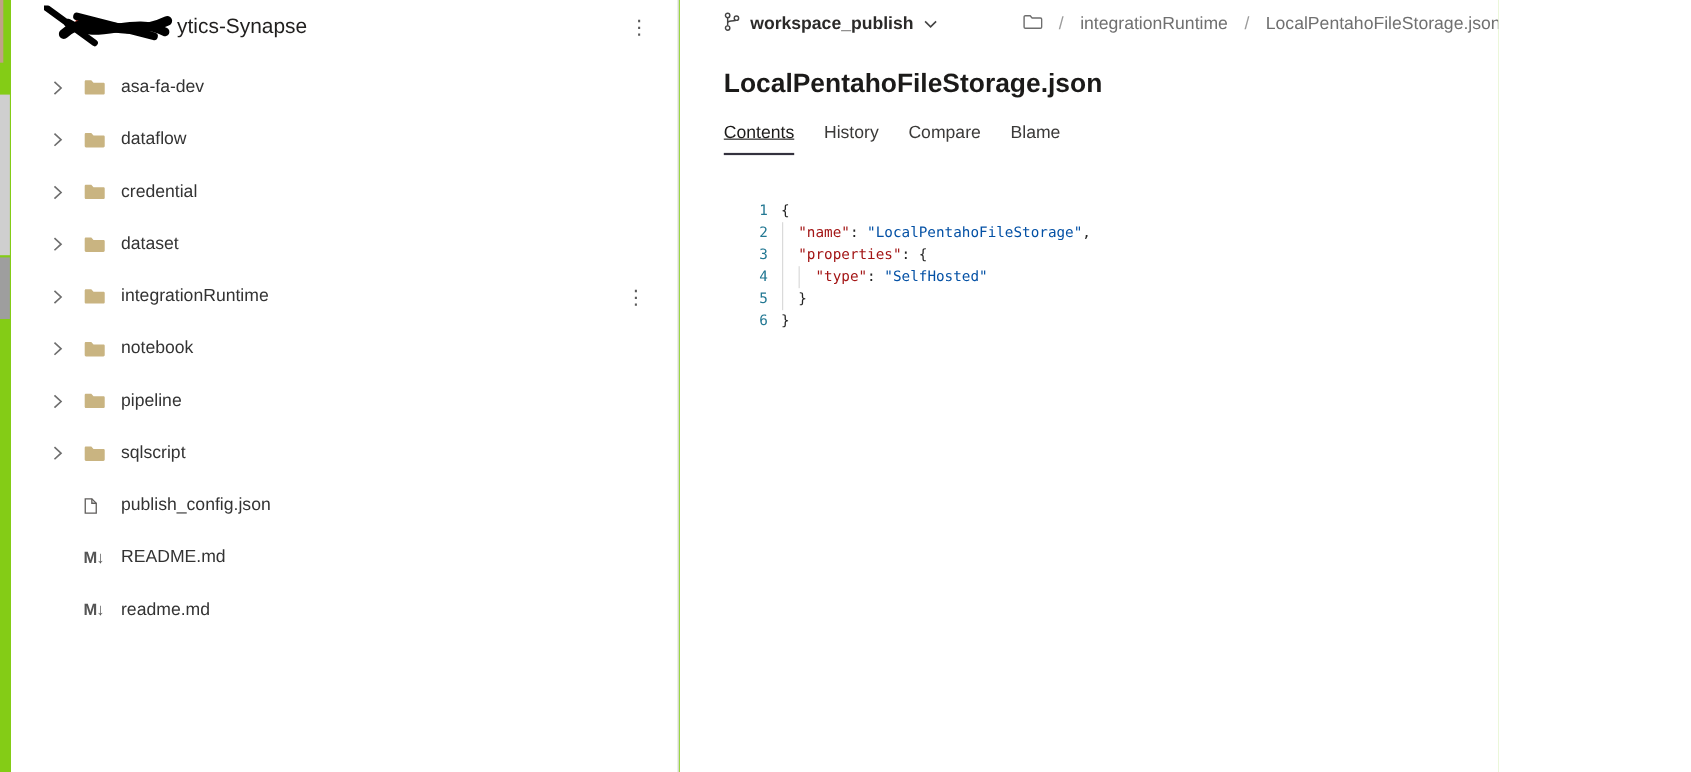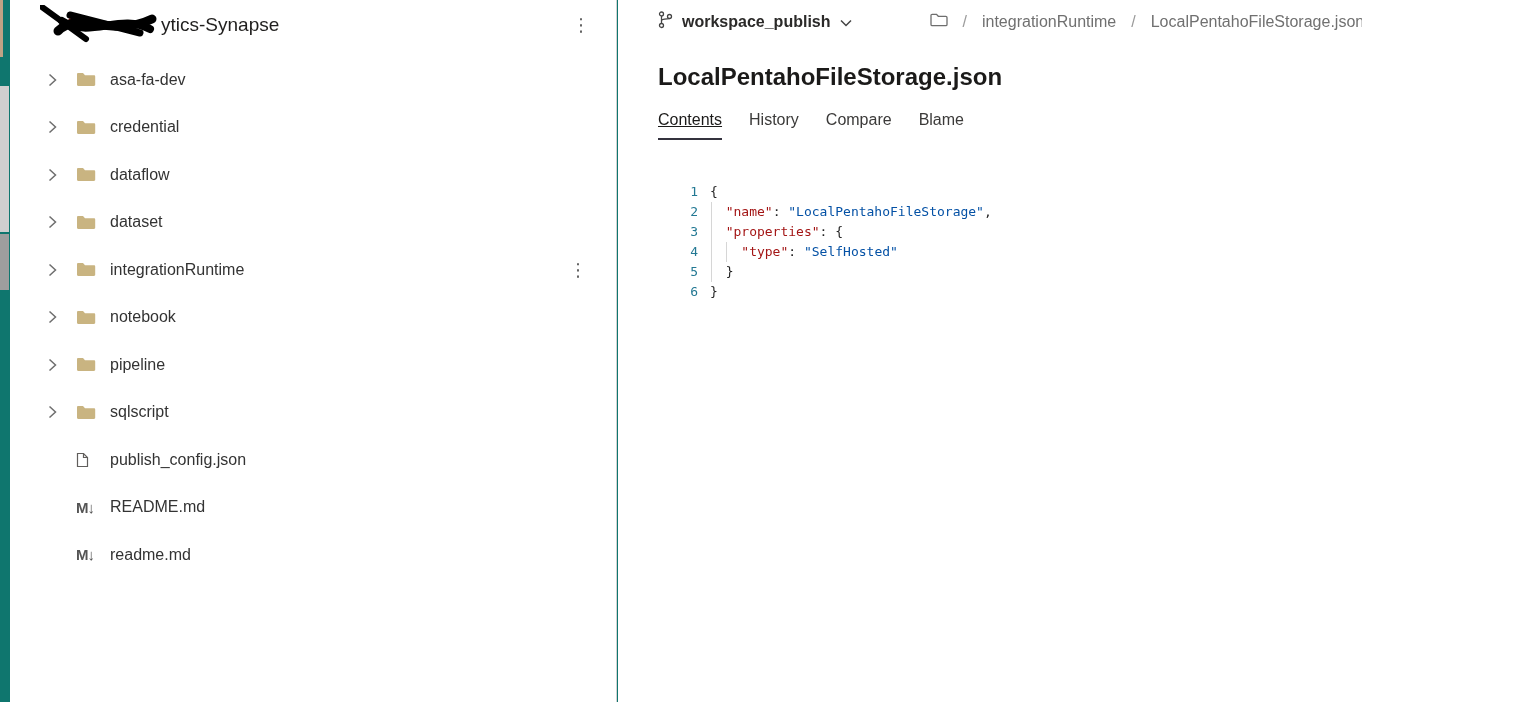--- a/index.html
+++ b/index.html
@@ -1,17 +1,17 @@
 <!DOCTYPE html>
 <html style="--ed-key: #a31515; --ed-value: #0451a5; --ed-punct: #242424; --ed-ln: #237893;"><head>
 <meta charset="utf-8">
 <style>
   html,body{margin:0;padding:0;background:#fff;}
   body{font-family:"Liberation Sans",sans-serif;color:#323130;}
-  .page{position:relative;width:1362px;height:702px;background:#0f766e;overflow:hidden;}
+  .page{position:relative;width:1362px;height:702px;background:#84cc16;overflow:hidden;}
 
   
   .strip-line{position:absolute;left:0;top:0;width:3px;height:57px;background:#c0a285;}
   .strip-block{position:absolute;left:0;width:9px;}
   .strip-block.b1{top:86px;height:146px;background:#cfcfcf;}
   .strip-block.b2{top:234px;height:56px;background:#9e9e9e;}
 
   
   .sidebar{position:absolute;left:10px;top:0;width:606px;height:702px;background:#fff;border-right:1px solid #d2d2d2;}
   .sidebar-header{display:flex;align-items:center;height:50px;padding:0 26px 0 30px;}
@@ -95,34 +95,34 @@
           <span class="tw">
             <svg width="9" height="14" viewBox="0 0 9 14">
               <path d="M1.5 1.5 L7.5 7 L1.5 12.5" fill="none" stroke="#6e6e6e" stroke-width="1.5"></path>
             </svg>
           </span>
           <span class="ticon">
             <svg width="20" height="15" viewBox="0 0 20 15">
               <path d="M1 2.2 C1 1.5 1.5 1 2.2 1 H7 l2 2.2 h9 c0.7 0 1.2 0.5 1.2 1.2 v8.4 c0 0.7 -0.5 1.2 -1.2 1.2 H2.2 C1.5 14 1 13.5 1 12.8 Z" fill="#c9b481"></path>
             </svg>
           </span>
+          <span>dataflow</span>
+        </div>
+        <div class="tree-item">
+          <span class="tw">
+            <svg width="9" height="14" viewBox="0 0 9 14">
+              <path d="M1.5 1.5 L7.5 7 L1.5 12.5" fill="none" stroke="#6e6e6e" stroke-width="1.5"></path>
+            </svg>
+          </span>
+          <span class="ticon">
+            <svg width="20" height="15" viewBox="0 0 20 15">
+              <path d="M1 2.2 C1 1.5 1.5 1 2.2 1 H7 l2 2.2 h9 c0.7 0 1.2 0.5 1.2 1.2 v8.4 c0 0.7 -0.5 1.2 -1.2 1.2 H2.2 C1.5 14 1 13.5 1 12.8 Z" fill="#c9b481"></path>
+            </svg>
+          </span>
           <span>credential</span>
-        </div>
-        <div class="tree-item">
-          <span class="tw">
-            <svg width="9" height="14" viewBox="0 0 9 14">
-              <path d="M1.5 1.5 L7.5 7 L1.5 12.5" fill="none" stroke="#6e6e6e" stroke-width="1.5"></path>
-            </svg>
-          </span>
-          <span class="ticon">
-            <svg width="20" height="15" viewBox="0 0 20 15">
-              <path d="M1 2.2 C1 1.5 1.5 1 2.2 1 H7 l2 2.2 h9 c0.7 0 1.2 0.5 1.2 1.2 v8.4 c0 0.7 -0.5 1.2 -1.2 1.2 H2.2 C1.5 14 1 13.5 1 12.8 Z" fill="#c9b481"></path>
-            </svg>
-          </span>
-          <span>dataflow</span>
         </div>
         <div class="tree-item">
           <span class="tw">
             <svg width="9" height="14" viewBox="0 0 9 14">
               <path d="M1.5 1.5 L7.5 7 L1.5 12.5" fill="none" stroke="#6e6e6e" stroke-width="1.5"></path>
             </svg>
           </span>
           <span class="ticon">
             <svg width="20" height="15" viewBox="0 0 20 15">
               <path d="M1 2.2 C1 1.5 1.5 1 2.2 1 H7 l2 2.2 h9 c0.7 0 1.2 0.5 1.2 1.2 v8.4 c0 0.7 -0.5 1.2 -1.2 1.2 H2.2 C1.5 14 1 13.5 1 12.8 Z" fill="#c9b481"></path>

